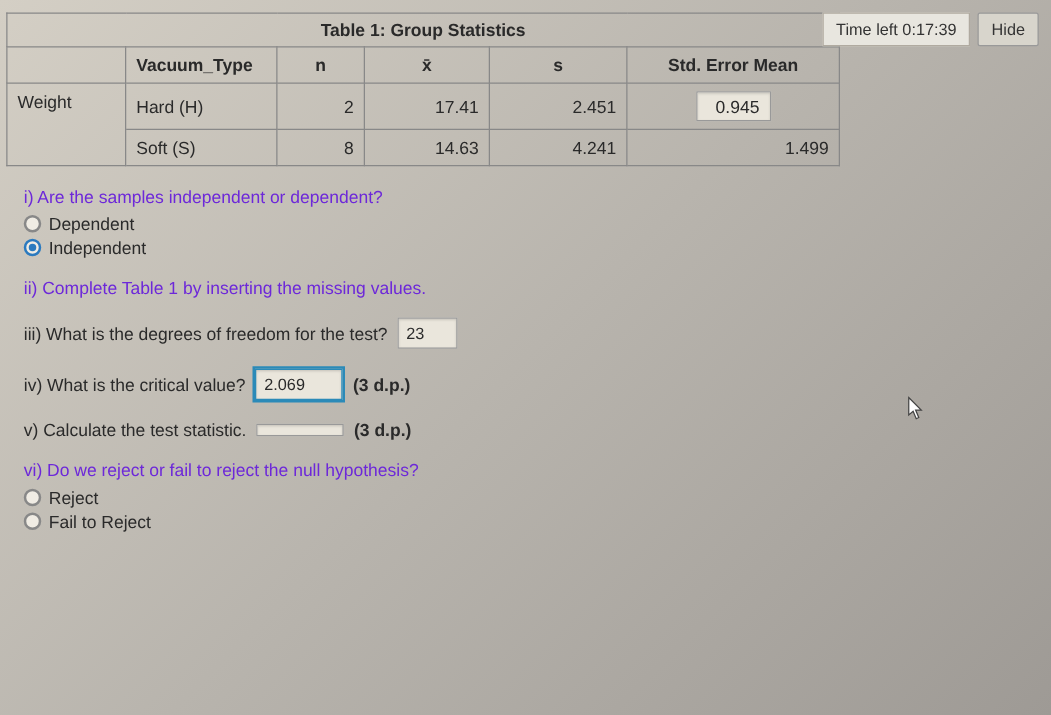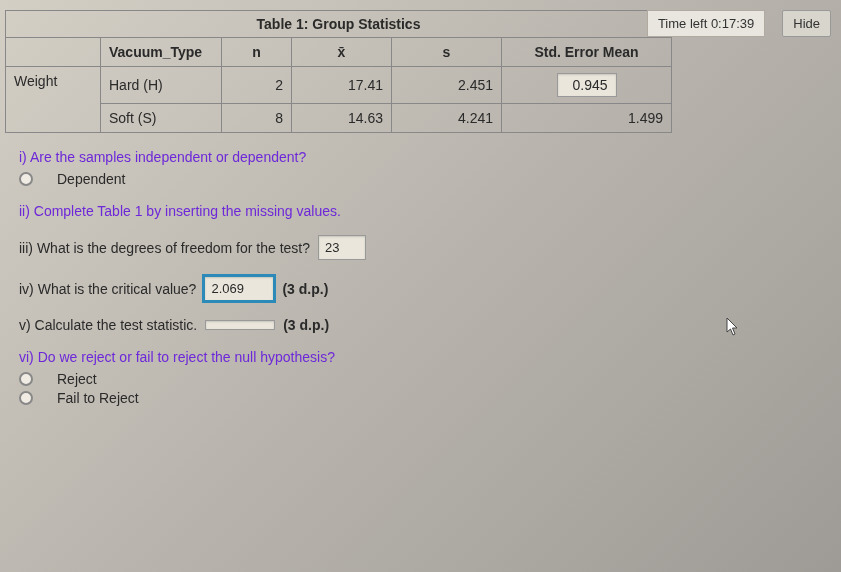--- a/index.html
+++ b/index.html
@@ -13,21 +13,21 @@
       width: 841px;
       height: 572px;
       overflow: hidden;
       position: relative;
     }
     .timer-bar {
       position: absolute;
       top: 10px;
       right: 10px;
       display: flex;
-      gap: 17px;
+      gap: 6px;
       align-items: flex-start;
     }
     .timer-box {
       background: #e8e6df;
       border: 1px solid #b0aaa0;
       padding: 5px 10px;
       font-size: 13px;
       color: #333;
     }
     .hide-btn {
@@ -84,21 +84,21 @@
     .q {
       margin: 16px 0 0 14px;
       color: #6d28d9;
     }
     .radio-group {
       margin: 6px 0 0 14px;
     }
     .radio-row {
       display: flex;
       align-items: center;
-      gap: 24px;
+      gap: 6px;
       margin: 3px 0;
       font-size: 14px;
     }
     .radio-circle {
       width: 14px; height: 14px;
       border: 2px solid #888;
       border-radius: 50%;
       display: inline-flex;
       align-items: center;
       justify-content: center;
@@ -189,20 +189,26 @@
     </tr>
   </tbody>
     </table>
 
   <div class="q">i) Are the samples independent or dependent?</div>
   <div class="radio-group">
     <div class="radio-row">
       <span class="radio-circle"></span>
       <span>Dependent</span>
     </div>
+    <div class="radio-row">
+      <span class="radio-circle checked">
+          <span class="radio-dot"></span>
+        </span>
+      <span>Independent</span>
+    </div>
   </div>
 
   <div class="q">ii) Complete Table 1 by inserting the missing values.</div>
 
   <div class="inline-row">
     <span>iii) What is the degrees of freedom for the test?</span>
     <span class="text-input">23</span>
   </div>
 
   <div class="inline-row">

